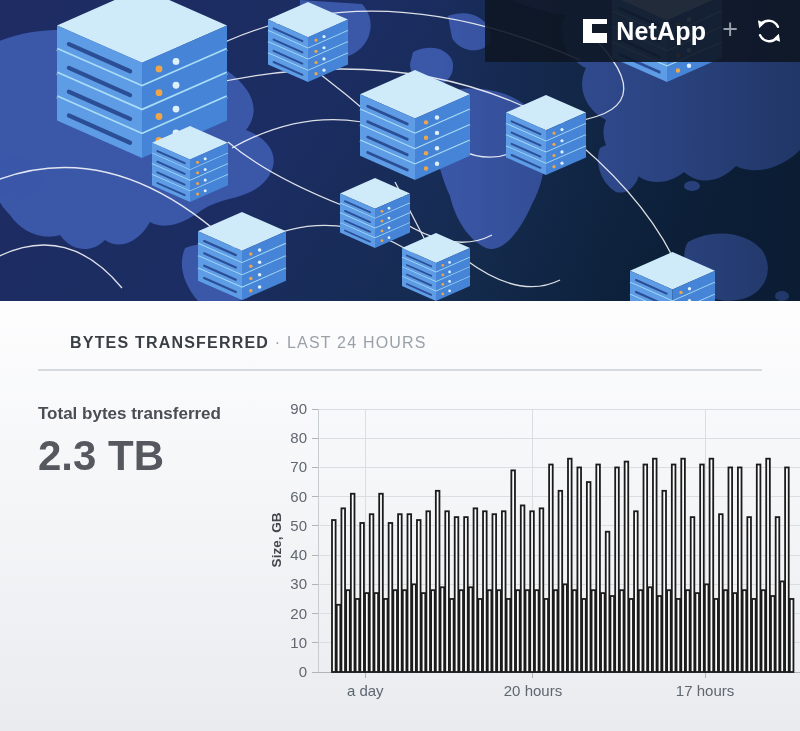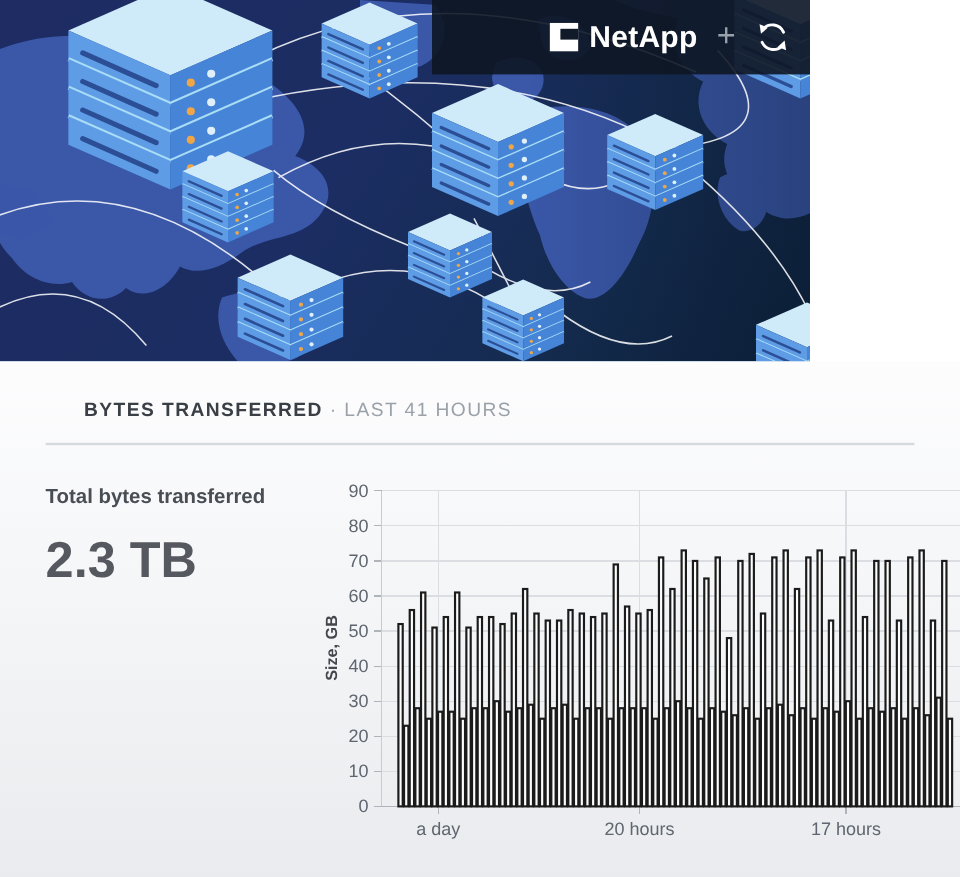--- a/index.html
+++ b/index.html
@@ -1,39 +1,39 @@
 <!DOCTYPE html>
 <html><head>
 <meta charset="utf-8">
 <style>
   html,body{margin:0;padding:0;background:#ffffff;}
   .page{position:relative;width:800px;height:731px;overflow:hidden;
         font-family:"Liberation Sans",sans-serif;background:#ffffff;}
 
   
-  .hero{position:absolute;top:0;left:0;width:675px;height:301px;overflow:hidden;
+  .hero{position:absolute;top:0;left:0;width:800px;height:301px;overflow:hidden;
         border-bottom:6px solid #0369a1;background:#1b2a5e;}
   .hero svg{display:block;}
   .brand-bar{position:absolute;top:0;right:0;width:315px;height:62px;
              background:rgba(14,22,36,0.9);display:flex;align-items:center;
              justify-content:flex-end;padding-right:16px;box-sizing:border-box;gap:9px;}
   .netapp-text{color:#ffffff;font-size:25px;font-weight:bold;letter-spacing:.2px;}
   .plus{color:#97a0ab;font-size:27px;font-weight:300;margin:0 7px 3px 7px;}
   .resilio-text{color:#ffffff;font-size:26px;font-weight:300;letter-spacing:.5px;}
 
   
   .content{position:absolute;top:301px;left:0;width:800px;height:430px;
            background:linear-gradient(180deg,#fdfdfe 0%,#f3f4f6 55%,#e9ebee 100%);}
   .heading{position:absolute;left:38px;top:33px;font-size:16px;letter-spacing:1.2px;color:#3a3f45;}
   .heading .primary{font-weight:700;margin-left:32px;}
   .heading .sep,.heading .secondary{color:#9aa1a9;font-weight:400;}
   .divider{position:absolute;left:38px;right:38px;top:68px;height:2px;background:#d6dade;}
   .stat{position:absolute;left:38px;top:103px;}
   .stat-label{font-size:17px;font-weight:700;color:#494e54;text-align:center;}
-  .stat-value{font-size:42px;font-weight:600;color:#55585e;margin-top:19px;}
+  .stat-value{font-size:42px;font-weight:600;color:#55585e;margin-top:8px;}
   .chart{position:absolute;left:268px;top:97px;width:532px;height:310px;}
   .chart svg{font-family:"Liberation Sans",sans-serif;}
 </style>
 </head>
 <body>
 
 <div class="page">
 
   <div class="hero">
     <svg width="800" height="301" viewBox="0 0 800 301">
@@ -158,21 +158,21 @@
         <polygon points="4.2,4.5 11.5,7.5 5.5,13" fill="#ffffff"></polygon>
         <polygon points="27.8,27.5 20.5,24.5 26.5,19" fill="#ffffff"></polygon>
       </svg>
     </div>
   </div>
 
   <div class="content">
     <div class="heading">
       <span class="primary">BYTES TRANSFERRED</span>
       <span class="sep">·</span>
-      <span class="secondary">LAST 41 HOURS</span>
+      <span class="secondary">LAST 24 HOURS</span>
     </div>
     <div class="divider"></div>
 
     <div class="stat">
       <div class="stat-label">Total bytes transferred</div>
       <div class="stat-value">2.3 TB</div>
     </div>
 
     <div class="chart">
       <svg id="chart-svg" width="532" height="310" viewBox="0 0 532 310">

